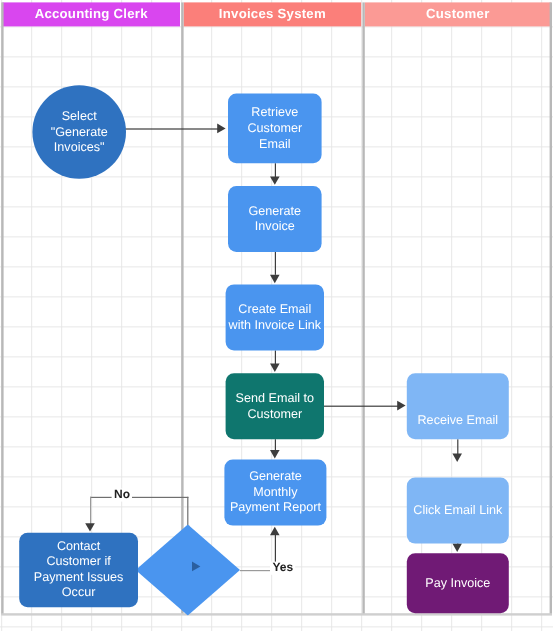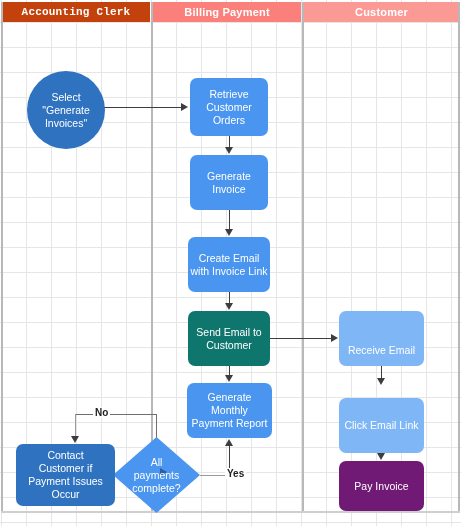--- a/index.html
+++ b/index.html
@@ -99,25 +99,25 @@
     white-space:nowrap;
   }
 </style>
 </head>
 <body>
 
 <div id="canvas">
 
   <div id="grid"></div>
 
-  <div class="lane-header" style="left:2px;width:148px;background:#c2410c;font-family:Liberation Mono, monospace;">
+  <div class="lane-header" style="left:2px;width:148px;background:#d946ef;">
     <span>Accounting Clerk</span>
   </div>
   <div class="lane-header" style="left:153px;width:148px;background:#fb7f7a;">
-    <span>Billing Payment</span>
+    <span>Invoices System</span>
   </div>
   <div class="lane-header" style="left:304px;width:155px;background:#fb9a95;">
     <span>Customer</span>
   </div>
 
   <div class="lane-divider" style="left:1px;"></div>
   <div class="lane-divider" style="left:151px;"></div>
   <div class="lane-divider" style="left:302px;"></div>
   <div class="lane-divider" style="left:458px;"></div>
   <div class="lane-bottom" style="top:511px;"></div>
@@ -162,21 +162,21 @@
   <div class="conn v" style="left:156px;top:505px;height:7px;background:#9a9a9a;"></div>
 
   <div class="node circle" style="left:27px;top:71px;width:78px;height:78px;background:#2f72c0;">
     <span class="lbl" style="white-space:pre-line;">Select "Generate
 Invoices"</span>
   </div>
 
   <div class="node rect" style="left:190px;top:78px;width:78px;height:58px;background:#4a95ef;">
     <span class="lbl" style="white-space:pre-line;">Retrieve
 Customer
-Orders</span>
+Email</span>
   </div>
 
   <div class="node rect" style="left:190px;top:155px;width:78px;height:55px;background:#4a95ef;">
     <span class="lbl" style="white-space:pre-line;">Generate
 Invoice</span>
   </div>
 
   <div class="node rect" style="left:188px;top:237px;width:82px;height:55px;background:#4a95ef;">
     <span class="lbl" style="white-space:pre-line;">Create Email
 with Invoice Link</span>
@@ -190,23 +190,20 @@
   <div class="node rect" style="left:187px;top:383px;width:85px;height:55px;background:#4a95ef;">
     <span class="lbl" style="white-space:pre-line;">Generate
 Monthly
 Payment Report</span>
   </div>
 
   <div class="diamond-wrap" style="left:113px;top:437px;width:87px;height:76px;">
     <svg class="diamond-shape" viewBox="0 0 87 76" preserveAspectRatio="none">
       <polygon points="43.5,0 87,38 43.5,76 0,38" fill="#4a95ef"></polygon>
     </svg>
-    <span class="diamond-label" style="white-space:pre-line;">All
-payments
-complete?</span>
   </div>
   <div class="arrowhead right" style="left:160px;top:468px;border-left-color:#2a5fa0;"></div>
 
   <div class="node rect" style="left:16px;top:444px;width:99px;height:62px;background:#2f72c0;">
     <span class="lbl" style="white-space:pre-line;">Contact
 Customer if
 Payment Issues
 Occur</span>
   </div>
 

